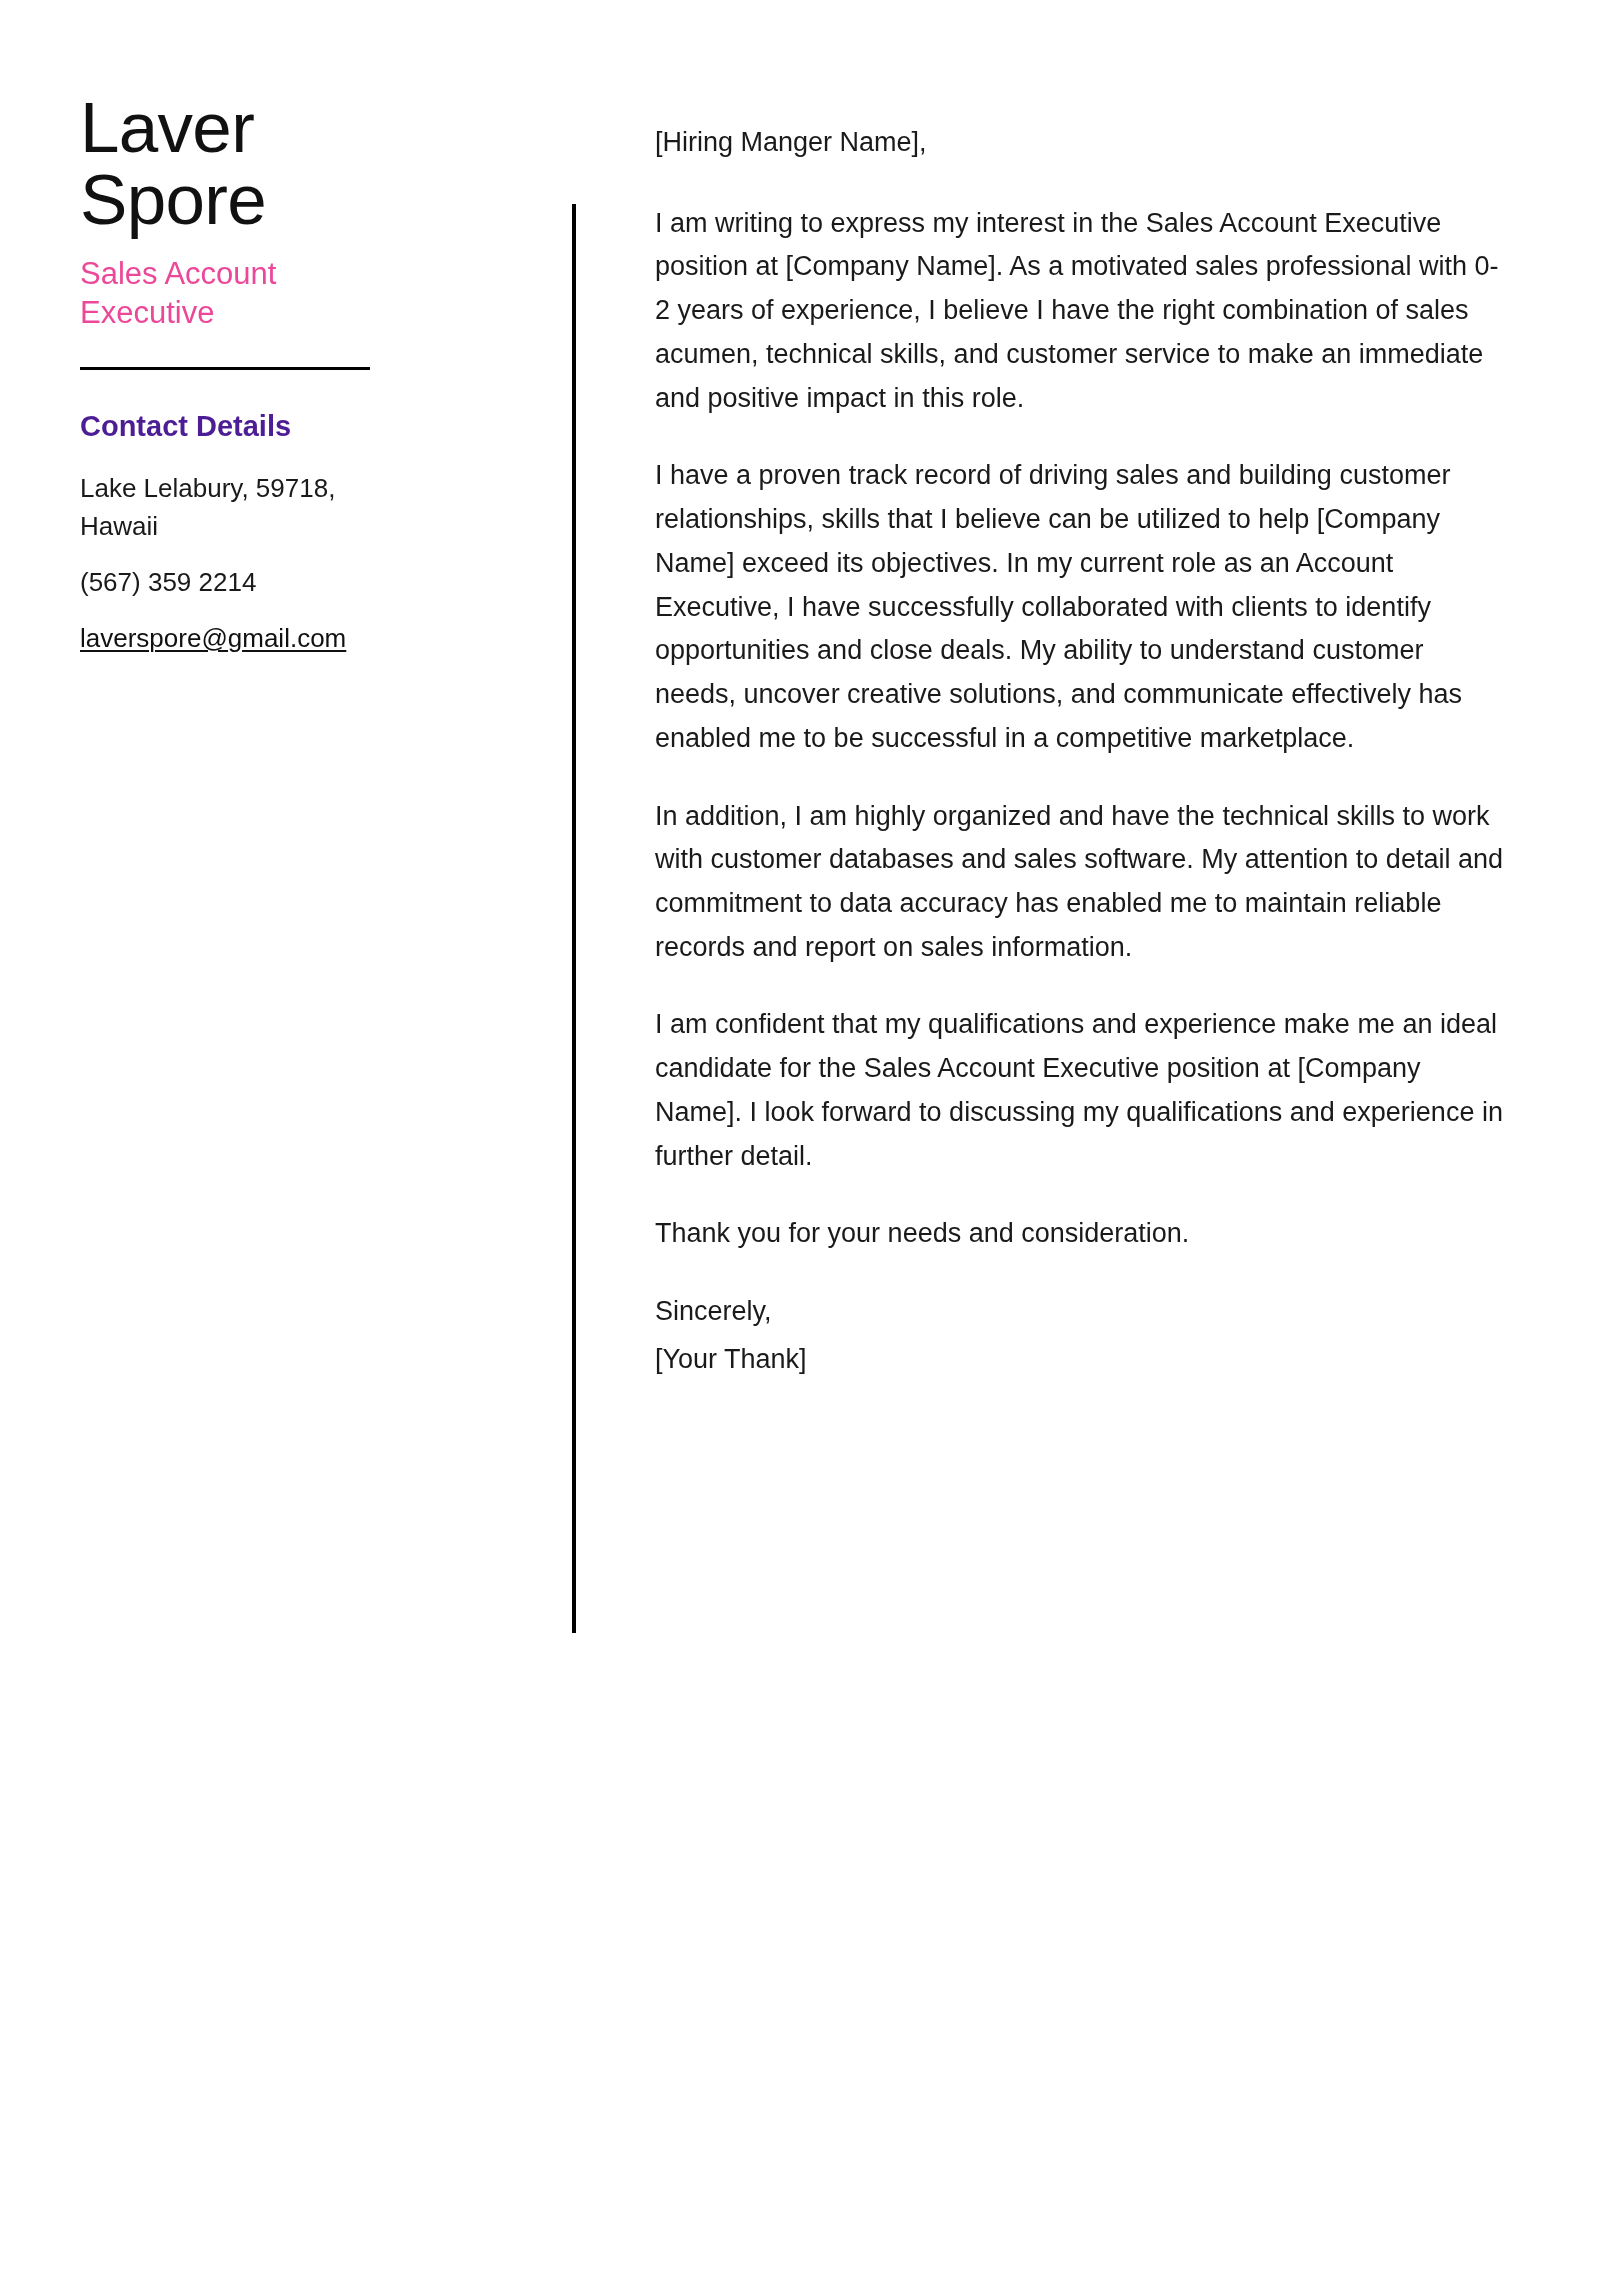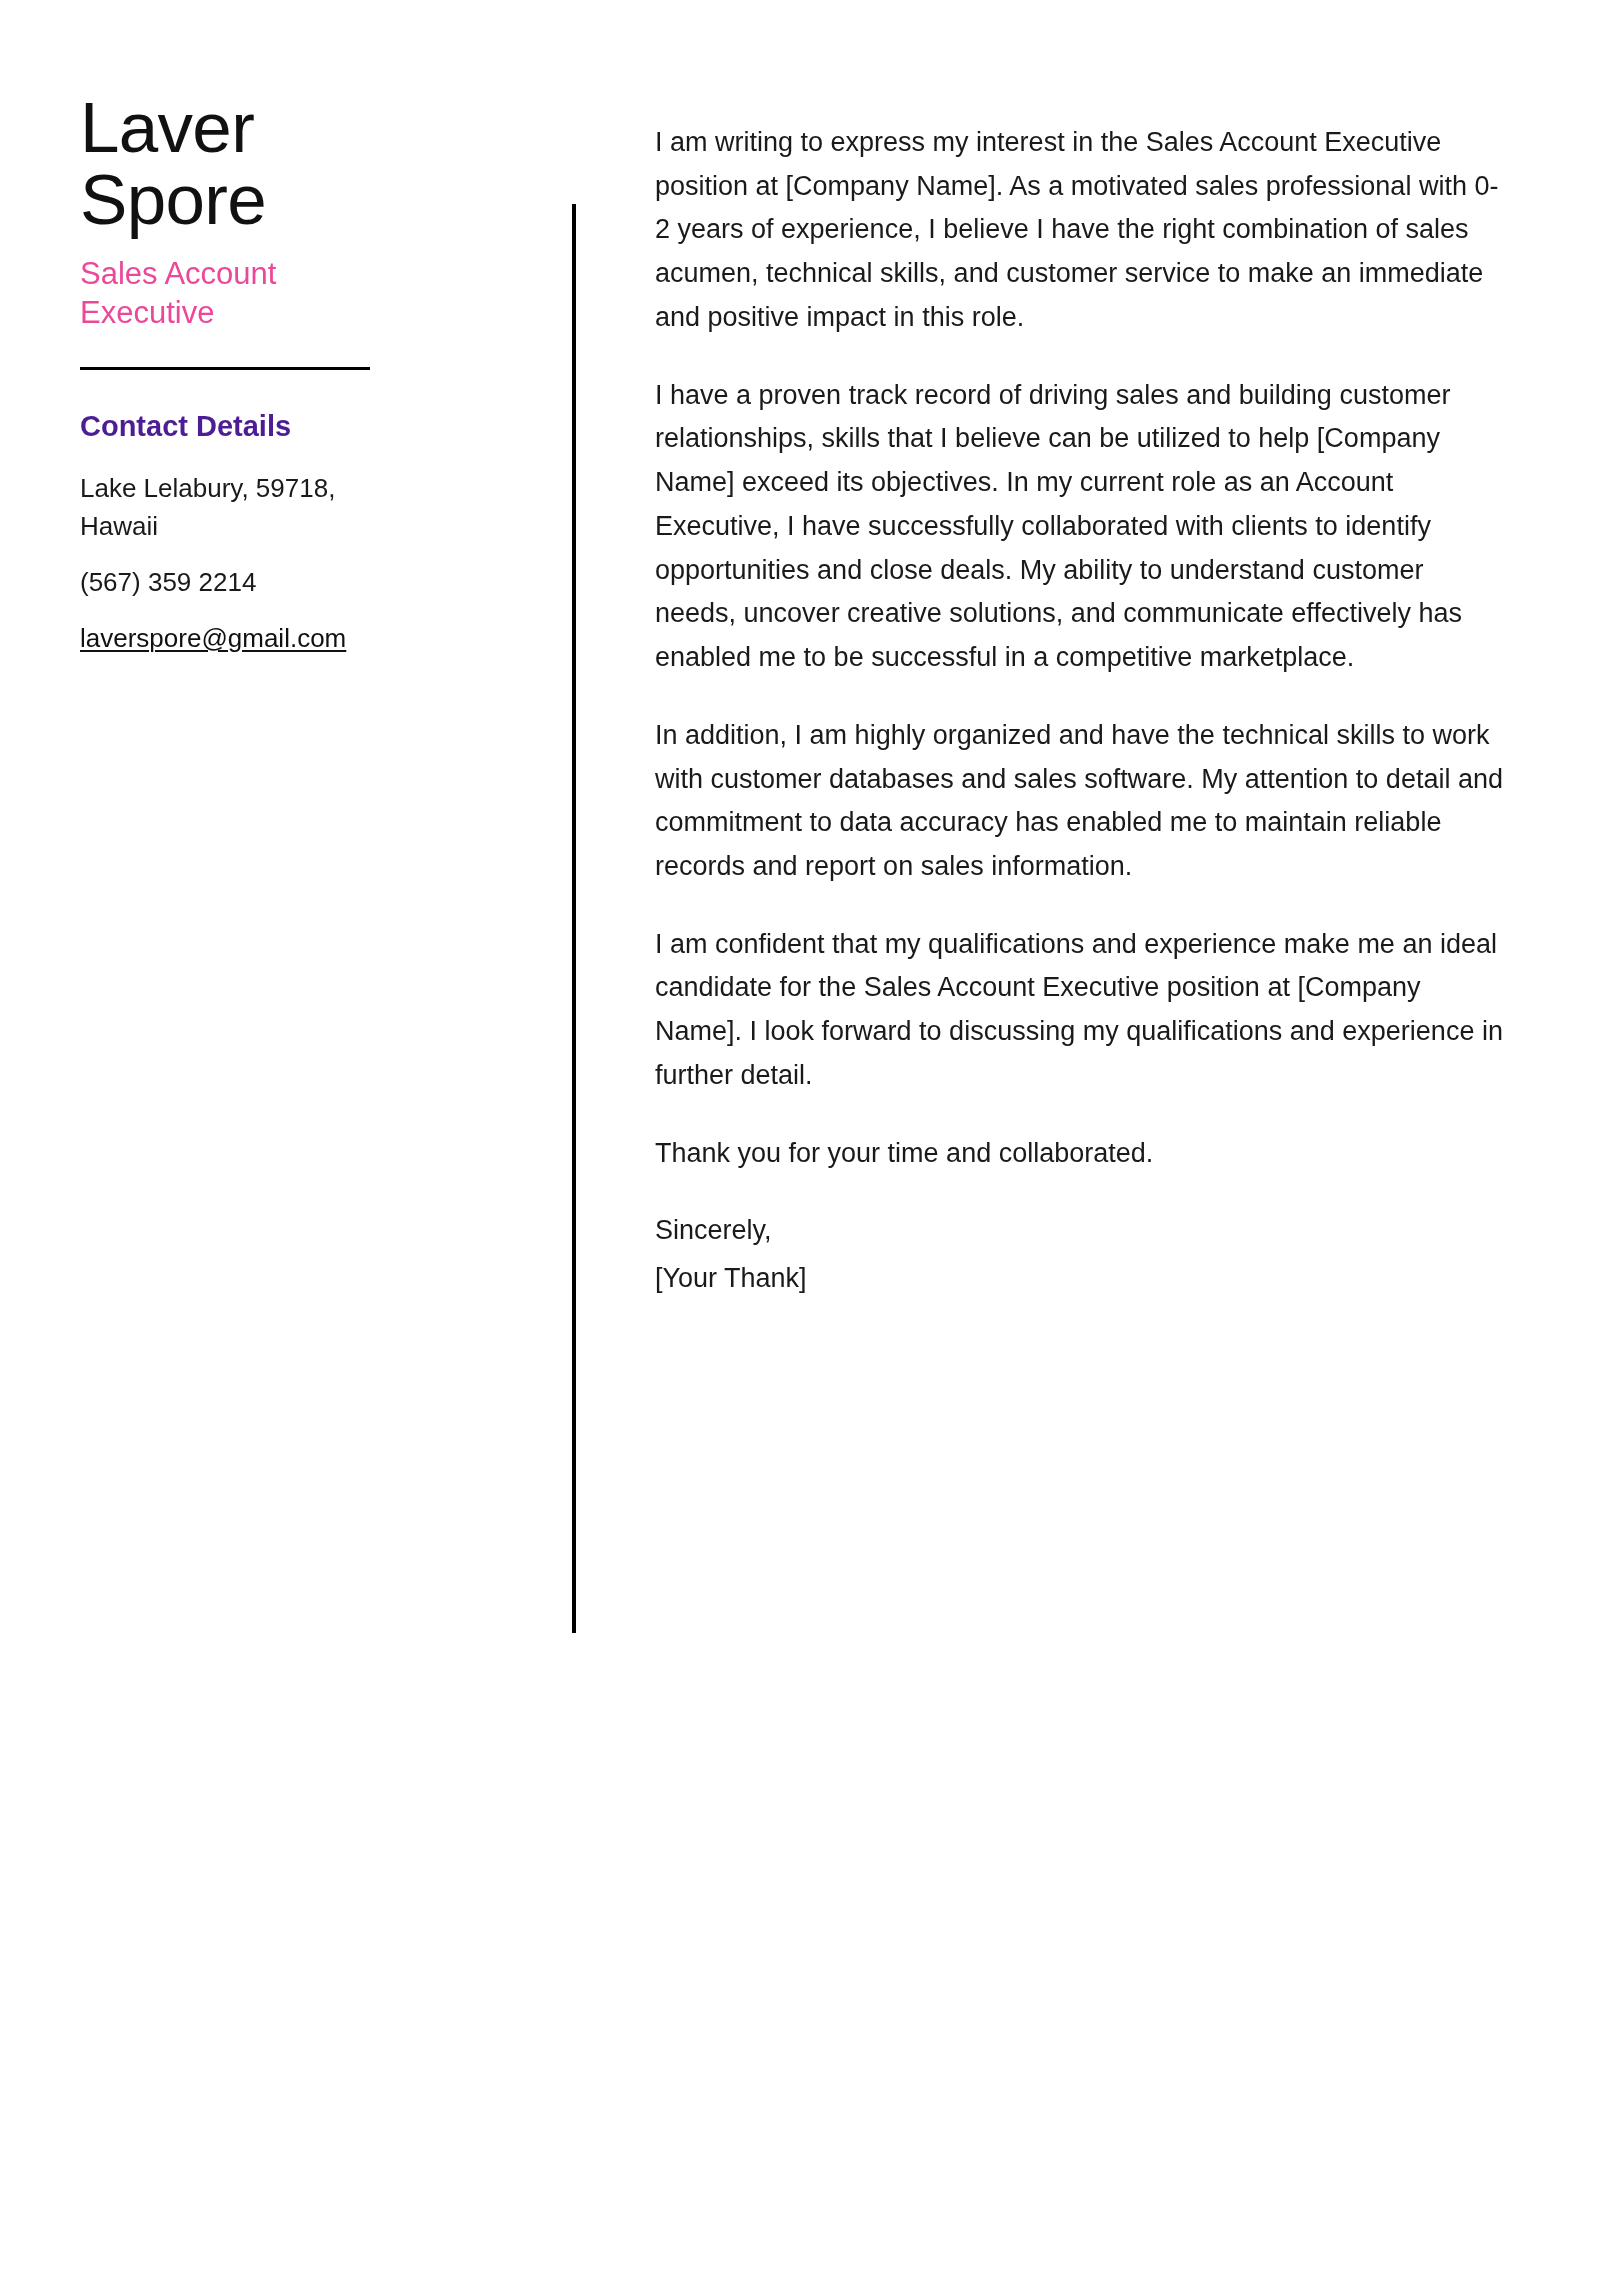--- a/index.html
+++ b/index.html
@@ -155,30 +155,31 @@
         <span class="contact-email">laverspore@gmail.com</span>
       </li>
     </ul>
 
   </aside>
 
   <div class="divider-v"></div>
 
   <main class="letter">
 
+    <p class="salutation">[Hiring Manger Name],</p>
 
     <p>I am writing to express my interest in the Sales Account Executive position at [Company Name]. As a motivated sales professional with 0-2 years of experience, I believe I have the right combination of sales acumen, technical skills, and customer service to make an immediate and positive impact in this role.</p>
 
     <p>I have a proven track record of driving sales and building customer relationships, skills that I believe can be utilized to help [Company Name] exceed its objectives. In my current role as an Account Executive, I have successfully collaborated with clients to identify opportunities and close deals. My ability to understand customer needs, uncover creative solutions, and communicate effectively has enabled me to be successful in a competitive marketplace.</p>
 
     <p>In addition, I am highly organized and have the technical skills to work with customer databases and sales software. My attention to detail and commitment to data accuracy has enabled me to maintain reliable records and report on sales information.</p>
 
     <p>I am confident that my qualifications and experience make me an ideal candidate for the Sales Account Executive position at [Company Name]. I look forward to discussing my qualifications and experience in further detail.</p>
 
-    <p>Thank you for your time and collaborated.</p>
+    <p>Thank you for your needs and consideration.</p>
 
     <p class="signoff-line">Sincerely,</p>
 
     <p class="signoff-name">[Your Thank]</p>
 
   </main>
 
 </div>
 
 

